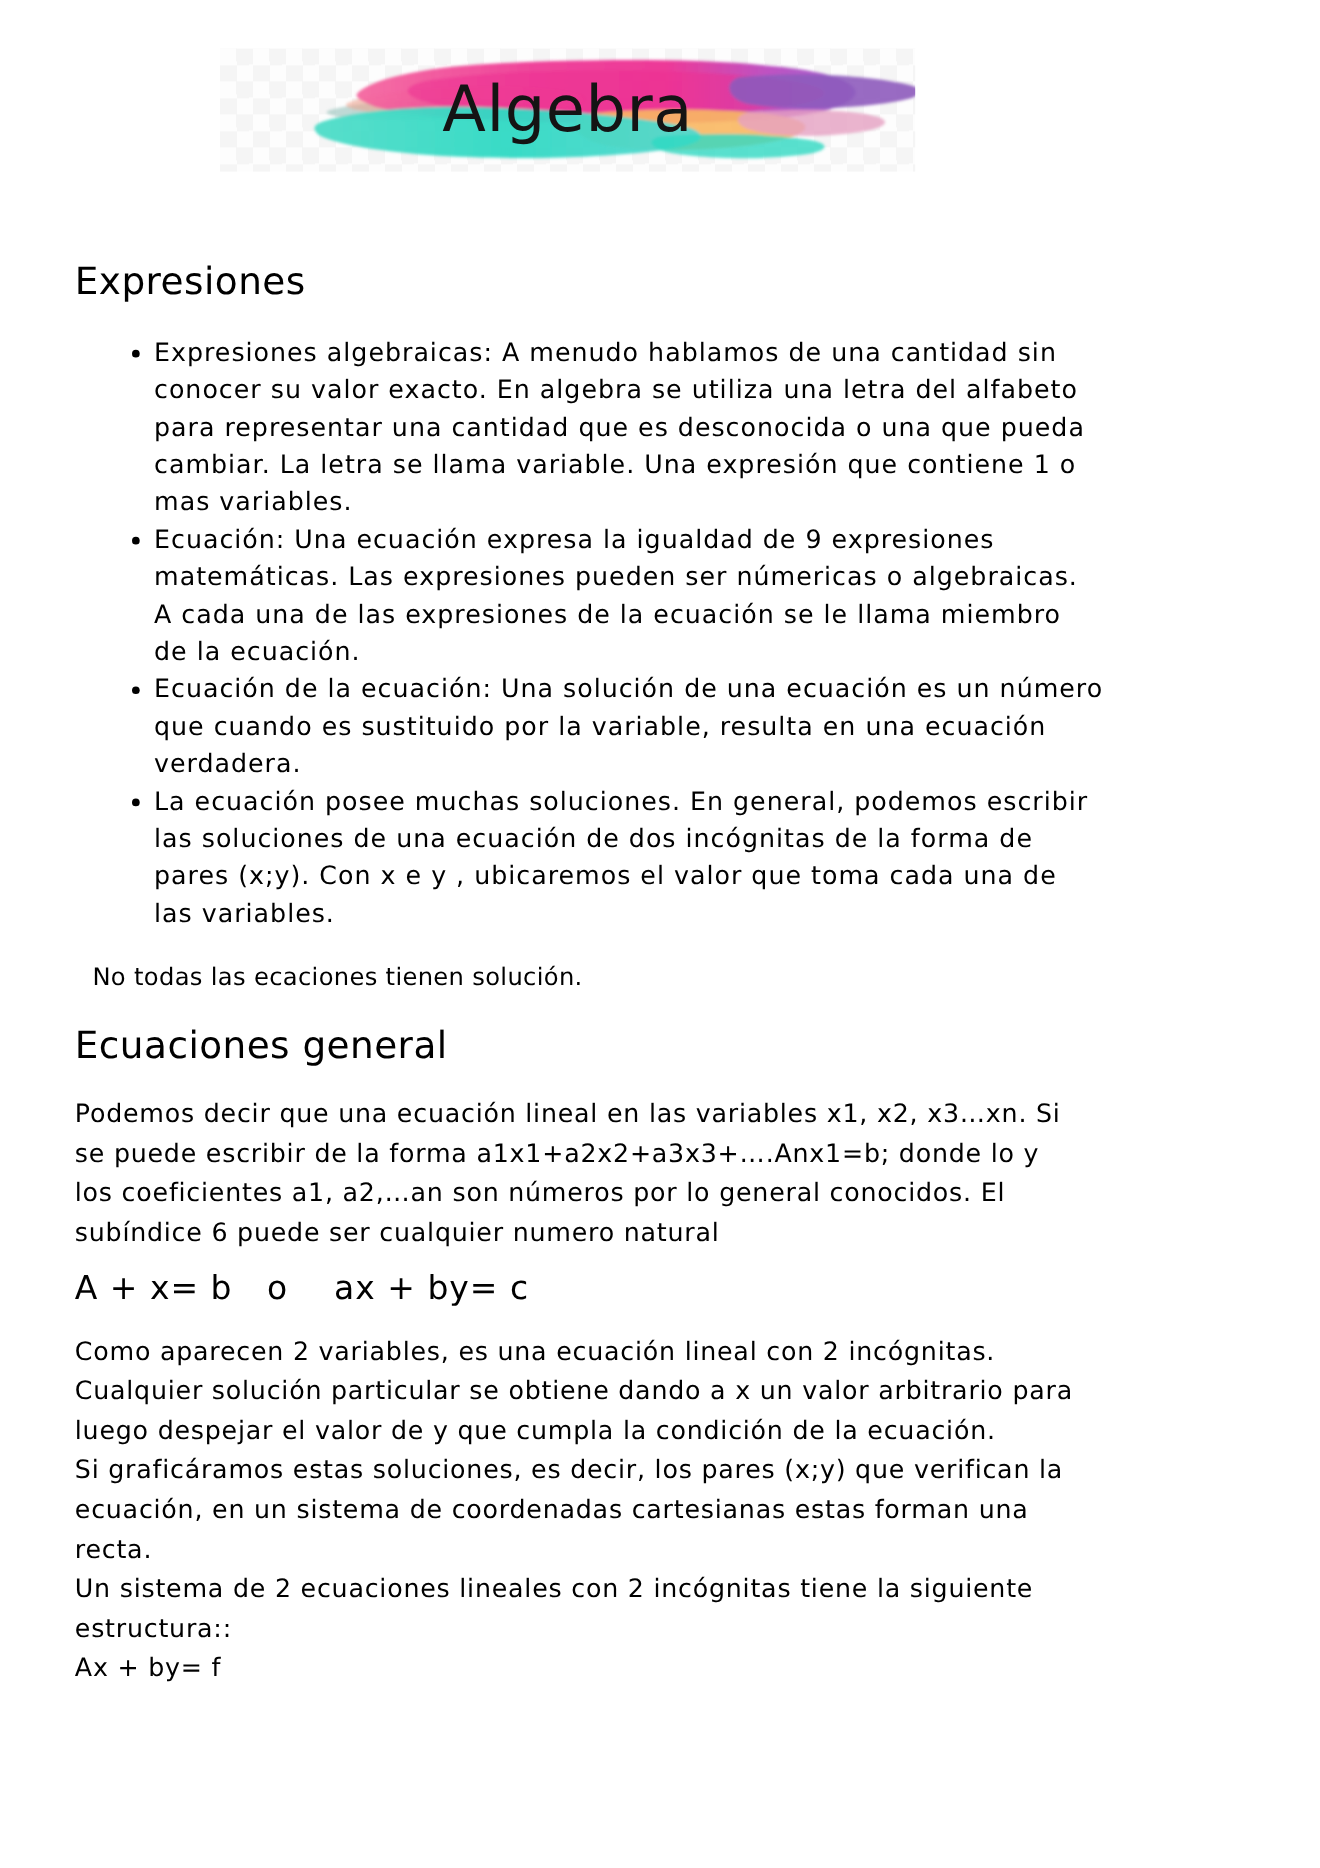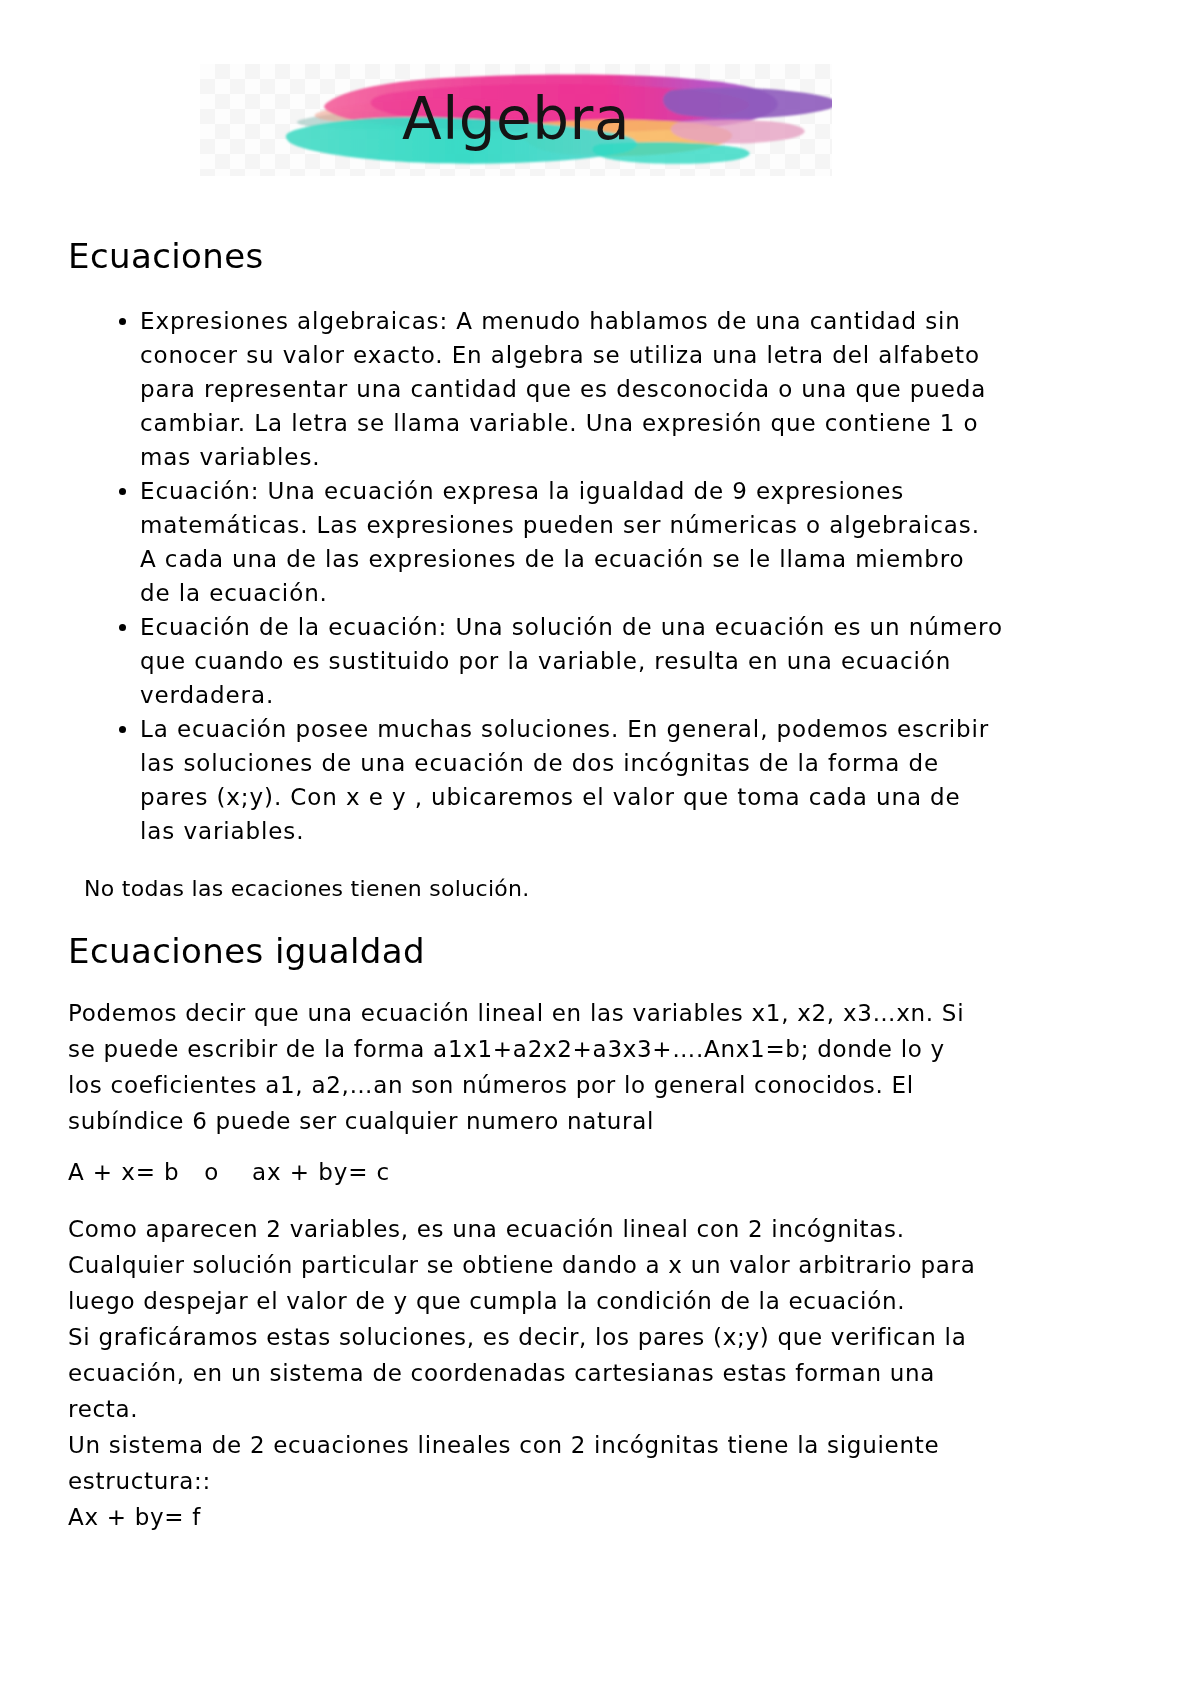--- a/index.html
+++ b/index.html
@@ -15,21 +15,21 @@
   .page {
     position: absolute;
     inset: 0;
     background: #ffffff;
   }
 
   
   .header-image {
     position: absolute;
     left: 200px;
-    top: 64px;
+    top: 44px;
     width: 632px;
     height: 112px;
     
     background-image: repeating-conic-gradient(#f5f5f5 0% 25%, #fdfdfd 0% 50%);
     background-size: 30px 30px;
   }
   .header-image svg {
     position: absolute;
     left: 0; top: 0;
     width: 100%; height: 100%;
@@ -85,21 +85,21 @@
   }
   p.para {
     margin: 24px 0 0 0;
     font-size: 23px;
     line-height: 36px;
     letter-spacing: 0.7px;
     white-space: pre-line;
   }
   p.formula {
     margin: 18px 0 0 0;
-    font-size: 23px;
+    font-size: 30px;
     line-height: 30px;
     letter-spacing: 0.9px;
     white-space: pre-wrap;
   }
 </style>
 </head>
 <body>
 
 <div class="page">
 
@@ -141,21 +141,21 @@
         <path d="M95,66 C132,55 192,51 252,54 C322,57 385,63 422,71 C443,76 443,85 417,90 C360,100 260,102 190,97 C140,93 100,86 89,78 C83,72 86,69 95,66 Z" fill="url(#gradTeal)" opacity="0.95"></path>
 
         <path d="M400,80 C450,76 510,78 540,84 C556,88 552,94 528,97 C488,102 430,100 405,94 C388,89 390,82 400,80 Z" fill="#2ed9c3" opacity="0.8"></path>
       </g>
     </svg>
     <span class="header-title">Algebra</span>
   </div>
 
   <div class="content">
 
-    <h1 class="h-large heading-1">Ecuaciones</h1>
+    <h1 class="h-large heading-1">Expresiones</h1>
 
     <ul class="bullets">
       <li>Expresiones algebraicas: A menudo hablamos de una cantidad sin
 conocer su valor exacto. En algebra se utiliza una letra del alfabeto
 para representar una cantidad que es desconocida o una que pueda
 cambiar. La letra se llama variable. Una expresión que contiene 1 o
 mas variables.</li>
       <li>Ecuación: Una ecuación expresa la igualdad de 9 expresiones
 matemáticas. Las expresiones pueden ser númericas o algebraicas.
 A cada una de las expresiones de la ecuación se le llama miembro
@@ -164,21 +164,21 @@
 que cuando es sustituido por la variable, resulta en una ecuación
 verdadera.</li>
       <li>La ecuación posee muchas soluciones. En general, podemos escribir
 las soluciones de una ecuación de dos incógnitas de la forma de
 pares (x;y). Con x e y , ubicaremos el valor que toma cada una de
 las variables.</li>
     </ul>
 
     <p class="note">No todas las ecaciones tienen solución.</p>
 
-    <h2 class="h-large heading-2">Ecuaciones igualdad</h2>
+    <h2 class="h-large heading-2">Ecuaciones general</h2>
 
     <p class="para">Podemos decir que una ecuación lineal en las variables x1, x2, x3…xn. Si
 se puede escribir de la forma a1x1+a2x2+a3x3+….Anx1=b; donde lo y
 los coeficientes a1, a2,…an son números por lo general conocidos. El
 subíndice 6 puede ser cualquier numero natural</p>
 
     <p class="formula">A + x= b   o    ax + by= c</p>
 
 
     <p class="para">Como aparecen 2 variables, es una ecuación lineal con 2 incógnitas.

